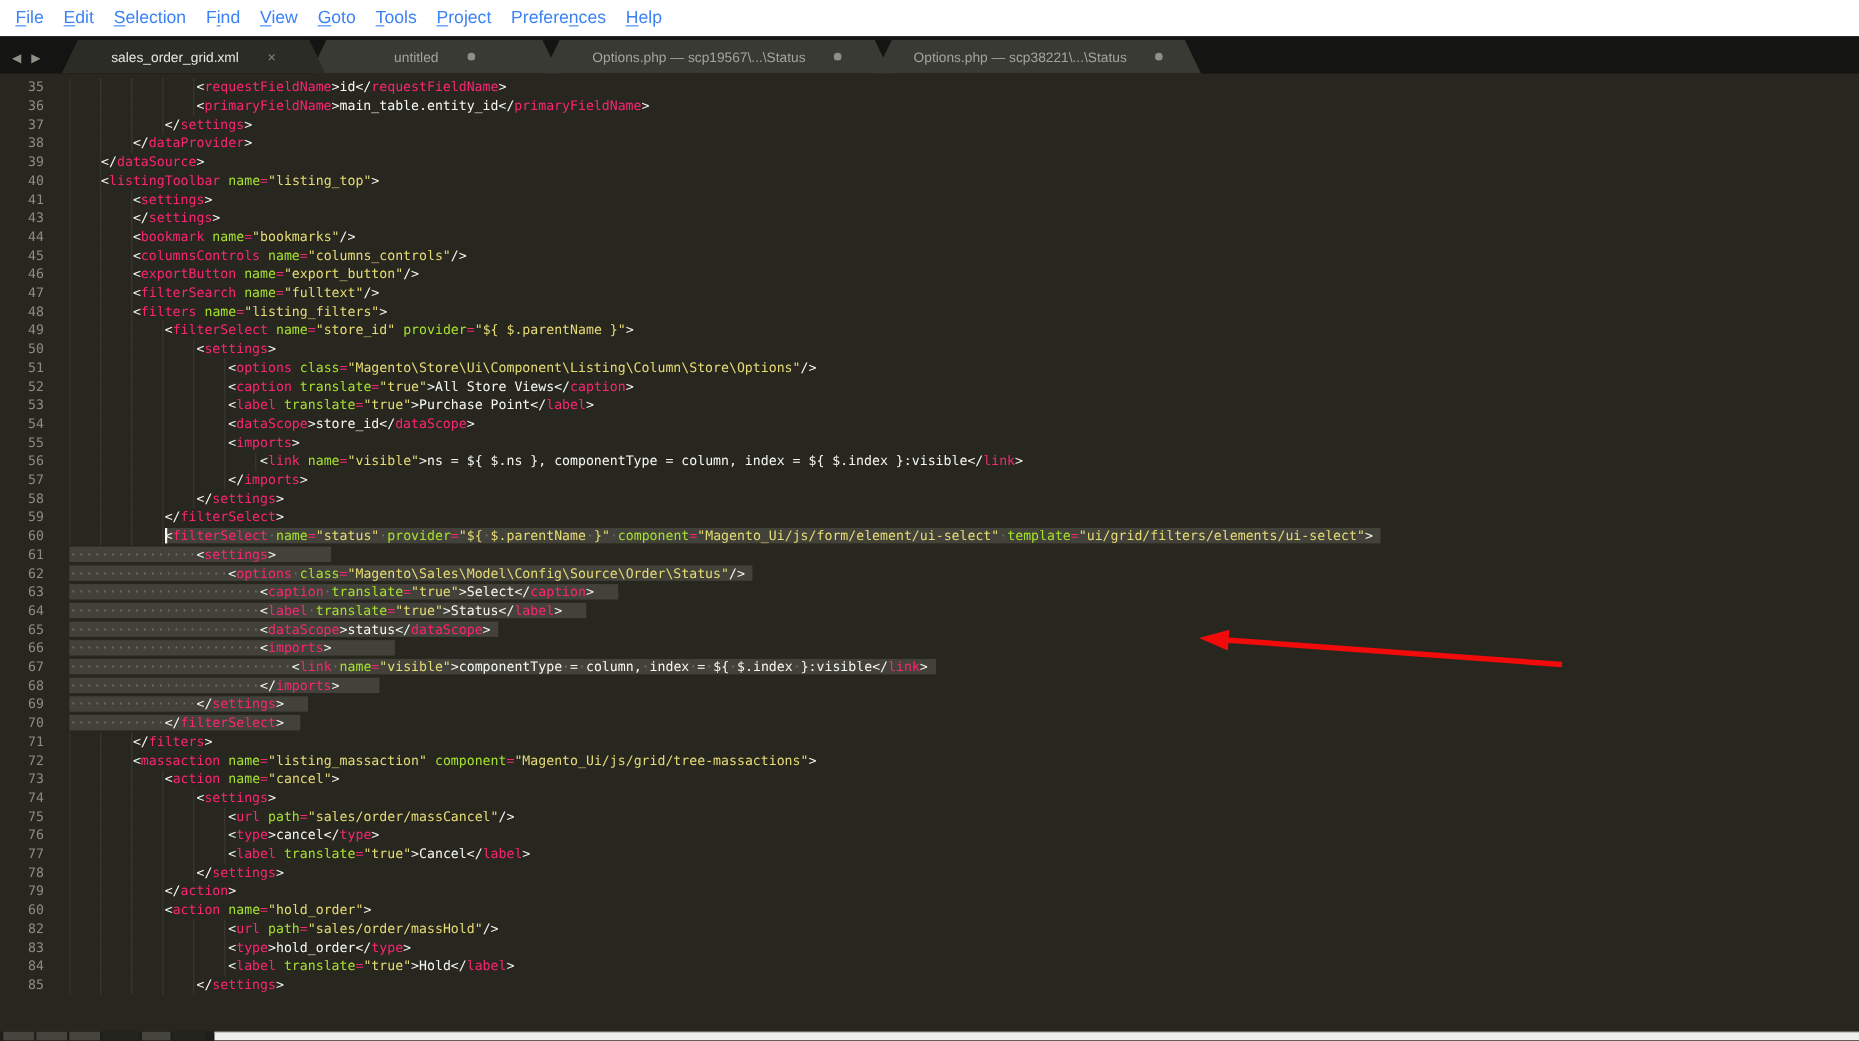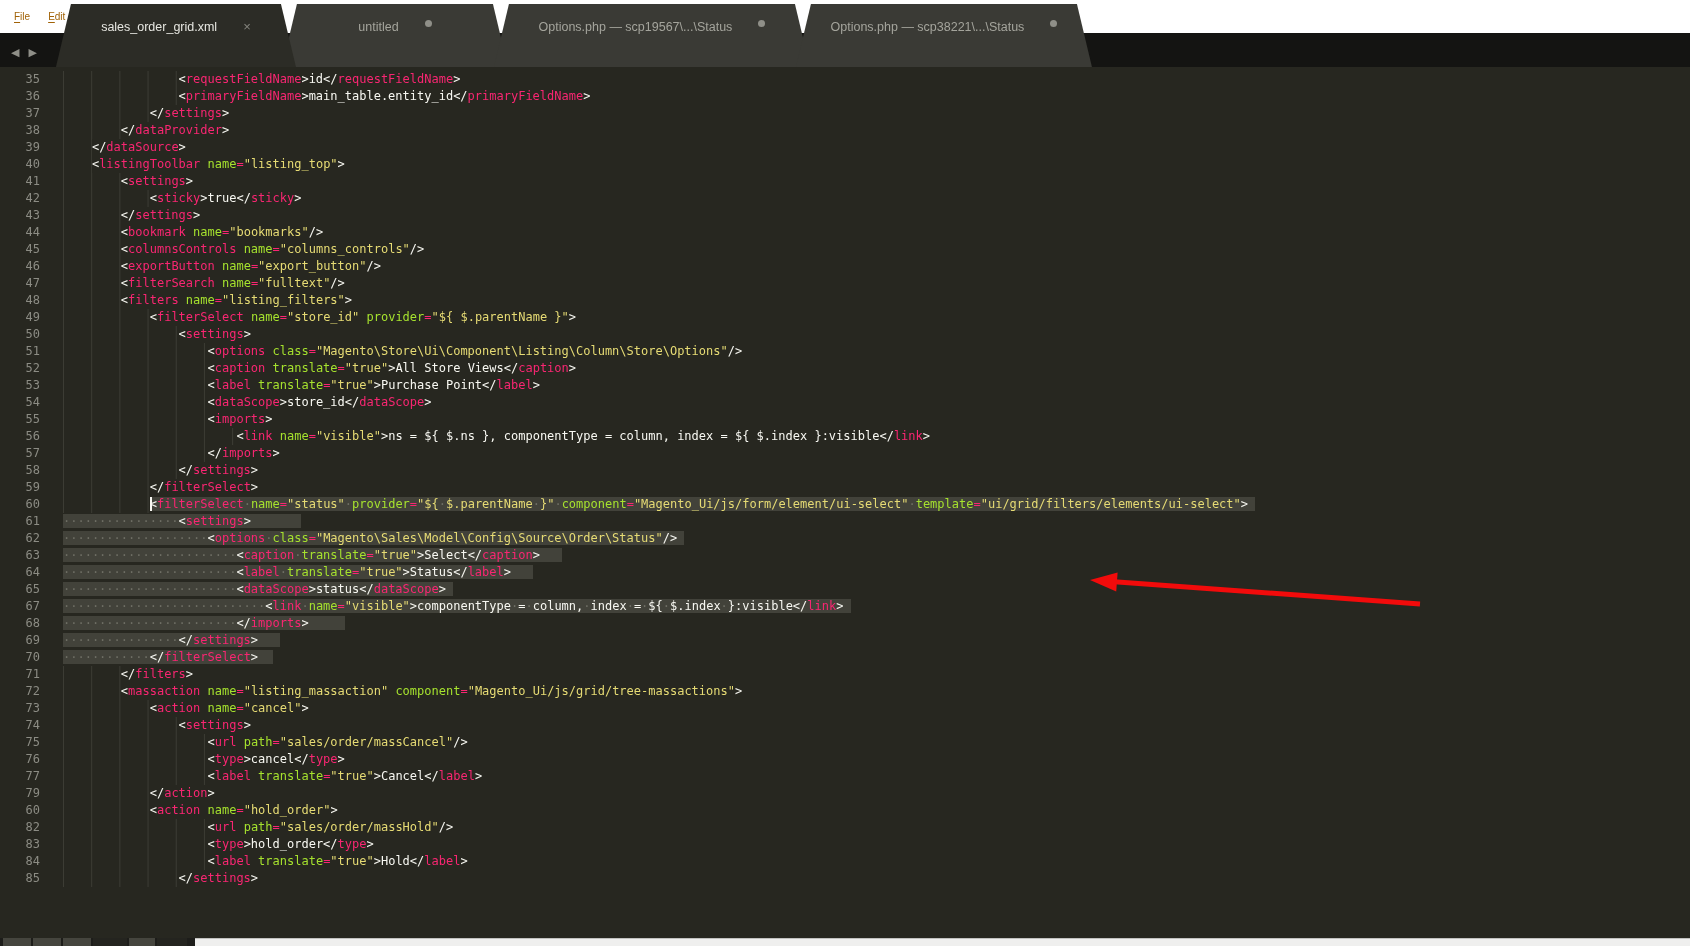--- a/index.html
+++ b/index.html
@@ -1,28 +1,28 @@
 <!DOCTYPE html>
 <html><head>
 <meta charset="utf-8">
 <style>
   html,body{margin:0;padding:0}
   body{width:1690px;height:946px;overflow:hidden;background:#272720;font-family:"Liberation Sans",sans-serif;position:relative}
 
   
   .menubar{height:33px;background:#ffffff;display:flex;align-items:center;padding-left:5px}
-  .menubar .mi{padding:0 9px;font-size:10px;color:#a16207;cursor:default}
+  .menubar .mi{padding:0 9px;font-size:16px;color:#3b82f6;cursor:default}
   .menubar .mi u{text-decoration:underline;text-underline-offset:2px}
 
   
   .tabbar{height:34px;background:#141412;display:flex;align-items:flex-end;position:relative}
   .navbtns{display:flex;align-items:center;gap:3px;margin:0 6px 7px 8px;color:#8f8f88;font-size:11px}
   .navbtns span{padding:1px 3px;cursor:default}
-  .tab{height:31px;display:flex;justify-content:center;gap:26px;font-size:12.5px;
-       clip-path:polygon(15px 0,calc(100% - 15px) 0,100% 100%,0 100%);padding:16px 22px;margin-left:-14px;position:relative;cursor:default;white-space:nowrap}
+  .tab{height:31px;display:flex;align-items:center;justify-content:center;gap:26px;font-size:12.5px;
+       clip-path:polygon(15px 0,calc(100% - 15px) 0,100% 100%,0 100%);padding:0 22px;margin-left:-14px;position:relative;cursor:default;white-space:nowrap}
   .tab.first{margin-left:10px}
   .tab.active{background:#2c2c26;color:#e6e6e0;z-index:3}
   .tab.inactive{background:#3a3a35;color:#a4a49c;z-index:2}
   .tab .dot{width:7px;height:7px;border-radius:50%;background:#8f8f88;flex:0 0 auto}
   .tab .close{color:#85857e;font-size:13px;line-height:1}
 
   
   .editor{position:absolute;top:67px;left:0;right:0;bottom:8px;background:#272720;overflow:hidden}
   .codewrap{position:absolute;top:4px;left:0;right:0}
   .row{height:17px;white-space:pre;font-family:"DejaVu Sans Mono",monospace;font-size:12px;line-height:17px}
@@ -90,21 +90,20 @@
 
 <div class="editor">
   <div class="codewrap">
       <div class="row"><span class="num">35</span><span class="ind p">                </span><span class="p">&lt;</span><span class="t">requestFieldName</span><span class="p">&gt;id&lt;/</span><span class="t">requestFieldName</span><span class="p">&gt;</span></div>
       <div class="row"><span class="num">36</span><span class="ind p">                </span><span class="p">&lt;</span><span class="t">primaryFieldName</span><span class="p">&gt;main_table.entity_id&lt;/</span><span class="t">primaryFieldName</span><span class="p">&gt;</span></div>
       <div class="row"><span class="num">37</span><span class="ind p">            </span><span class="p">&lt;/</span><span class="t">settings</span><span class="p">&gt;</span></div>
       <div class="row"><span class="num">38</span><span class="ind p">        </span><span class="p">&lt;/</span><span class="t">dataProvider</span><span class="p">&gt;</span></div>
       <div class="row"><span class="num">39</span><span class="ind p">    </span><span class="p">&lt;/</span><span class="t">dataSource</span><span class="p">&gt;</span></div>
       <div class="row"><span class="num">40</span><span class="ind p">    </span><span class="p">&lt;</span><span class="t">listingToolbar</span><span class="p"> </span><span class="a">name</span><span class="t">=</span><span class="s">"listing_top"</span><span class="p">&gt;</span></div>
       <div class="row"><span class="num">41</span><span class="ind p">        </span><span class="p">&lt;</span><span class="t">settings</span><span class="p">&gt;</span></div>
-      <div class="row"><span class="num">42</span><span class="ind p">            </span><span class="p">&lt;</span><span class="t">sticky</span><span class="p">&gt;true&lt;/</span><span class="t">sticky</span><span class="p">&gt;</span></div>
       <div class="row"><span class="num">43</span><span class="ind p">        </span><span class="p">&lt;/</span><span class="t">settings</span><span class="p">&gt;</span></div>
       <div class="row"><span class="num">44</span><span class="ind p">        </span><span class="p">&lt;</span><span class="t">bookmark</span><span class="p"> </span><span class="a">name</span><span class="t">=</span><span class="s">"bookmarks"</span><span class="p">/&gt;</span></div>
       <div class="row"><span class="num">45</span><span class="ind p">        </span><span class="p">&lt;</span><span class="t">columnsControls</span><span class="p"> </span><span class="a">name</span><span class="t">=</span><span class="s">"columns_controls"</span><span class="p">/&gt;</span></div>
       <div class="row"><span class="num">46</span><span class="ind p">        </span><span class="p">&lt;</span><span class="t">exportButton</span><span class="p"> </span><span class="a">name</span><span class="t">=</span><span class="s">"export_button"</span><span class="p">/&gt;</span></div>
       <div class="row"><span class="num">47</span><span class="ind p">        </span><span class="p">&lt;</span><span class="t">filterSearch</span><span class="p"> </span><span class="a">name</span><span class="t">=</span><span class="s">"fulltext"</span><span class="p">/&gt;</span></div>
       <div class="row"><span class="num">48</span><span class="ind p">        </span><span class="p">&lt;</span><span class="t">filters</span><span class="p"> </span><span class="a">name</span><span class="t">=</span><span class="s">"listing_filters"</span><span class="p">&gt;</span></div>
       <div class="row"><span class="num">49</span><span class="ind p">            </span><span class="p">&lt;</span><span class="t">filterSelect</span><span class="p"> </span><span class="a">name</span><span class="t">=</span><span class="s">"store_id"</span><span class="p"> </span><span class="a">provider</span><span class="t">=</span><span class="s">"${ $.parentName }"</span><span class="p">&gt;</span></div>
       <div class="row"><span class="num">50</span><span class="ind p">                </span><span class="p">&lt;</span><span class="t">settings</span><span class="p">&gt;</span></div>
       <div class="row"><span class="num">51</span><span class="ind p">                    </span><span class="p">&lt;</span><span class="t">options</span><span class="p"> </span><span class="a">class</span><span class="t">=</span><span class="s">"Magento\Store\Ui\Component\Listing\Column\Store\Options"</span><span class="p">/&gt;</span></div>
       <div class="row"><span class="num">52</span><span class="ind p">                    </span><span class="p">&lt;</span><span class="t">caption</span><span class="p"> </span><span class="a">translate</span><span class="t">=</span><span class="s">"true"</span><span class="p">&gt;All Store Views&lt;/</span><span class="t">caption</span><span class="p">&gt;</span></div>
@@ -114,31 +113,33 @@
       <div class="row"><span class="num">56</span><span class="ind p">                        </span><span class="p">&lt;</span><span class="t">link</span><span class="p"> </span><span class="a">name</span><span class="t">=</span><span class="s">"visible"</span><span class="p">&gt;ns = ${ $.ns }, componentType = column, index = ${ $.index }:visible&lt;/</span><span class="t">link</span><span class="p">&gt;</span></div>
       <div class="row"><span class="num">57</span><span class="ind p">                    </span><span class="p">&lt;/</span><span class="t">imports</span><span class="p">&gt;</span></div>
       <div class="row"><span class="num">58</span><span class="ind p">                </span><span class="p">&lt;/</span><span class="t">settings</span><span class="p">&gt;</span></div>
       <div class="row"><span class="num">59</span><span class="ind p">            </span><span class="p">&lt;/</span><span class="t">filterSelect</span><span class="p">&gt;</span></div>
       <div class="row"><span class="num">60</span><span class="ind p">            </span><span class="caret"></span><span class="sel"><span class="p">&lt;</span><span class="t">filterSelect</span><span class="w">·</span><span class="a">name</span><span class="t">=</span><span class="s">"status"</span><span class="w">·</span><span class="a">provider</span><span class="t">=</span><span class="s">"${</span><span class="w">·</span><span class="s">$.parentName</span><span class="w">·</span><span class="s">}"</span><span class="w">·</span><span class="a">component</span><span class="t">=</span><span class="s">"Magento_Ui/js/form/element/ui-select"</span><span class="w">·</span><span class="a">template</span><span class="t">=</span><span class="s">"ui/grid/filters/elements/ui-select"</span><span class="p">&gt;</span><span class="e"> </span></span></div>
       <div class="row"><span class="num">61</span><span class="sel"><span class="w">················</span><span class="p">&lt;</span><span class="t">settings</span><span class="p">&gt;</span><span class="e">       </span></span></div>
       <div class="row"><span class="num">62</span><span class="sel"><span class="w">····················</span><span class="p">&lt;</span><span class="t">options</span><span class="w">·</span><span class="a">class</span><span class="t">=</span><span class="s">"Magento\Sales\Model\Config\Source\Order\Status"</span><span class="p">/&gt;</span><span class="e"> </span></span></div>
       <div class="row"><span class="num">63</span><span class="sel"><span class="w">························</span><span class="p">&lt;</span><span class="t">caption</span><span class="w">·</span><span class="a">translate</span><span class="t">=</span><span class="s">"true"</span><span class="p">&gt;Select&lt;/</span><span class="t">caption</span><span class="p">&gt;</span><span class="e">   </span></span></div>
       <div class="row"><span class="num">64</span><span class="sel"><span class="w">························</span><span class="p">&lt;</span><span class="t">label</span><span class="w">·</span><span class="a">translate</span><span class="t">=</span><span class="s">"true"</span><span class="p">&gt;Status&lt;/</span><span class="t">label</span><span class="p">&gt;</span><span class="e">   </span></span></div>
       <div class="row"><span class="num">65</span><span class="sel"><span class="w">························</span><span class="p">&lt;</span><span class="t">dataScope</span><span class="p">&gt;status&lt;/</span><span class="t">dataScope</span><span class="p">&gt;</span><span class="e"> </span></span></div>
+      <div class="row"><span class="num">66</span><span class="sel"><span class="w">························</span><span class="p">&lt;</span><span class="t">imports</span><span class="p">&gt;</span><span class="e">        </span></span></div>
       <div class="row"><span class="num">67</span><span class="sel"><span class="w">····························</span><span class="p">&lt;</span><span class="t">link</span><span class="w">·</span><span class="a">name</span><span class="t">=</span><span class="s">"visible"</span><span class="p">&gt;componentType</span><span class="w">·</span><span class="p">=</span><span class="w">·</span><span class="p">column,</span><span class="w">·</span><span class="p">index</span><span class="w">·</span><span class="p">=</span><span class="w">·</span><span class="p">${</span><span class="w">·</span><span class="p">$.index</span><span class="w">·</span><span class="p">}:visible&lt;/</span><span class="t">link</span><span class="p">&gt;</span><span class="e"> </span></span></div>
       <div class="row"><span class="num">68</span><span class="sel"><span class="w">························</span><span class="p">&lt;/</span><span class="t">imports</span><span class="p">&gt;</span><span class="e">     </span></span></div>
       <div class="row"><span class="num">69</span><span class="sel"><span class="w">················</span><span class="p">&lt;/</span><span class="t">settings</span><span class="p">&gt;</span><span class="e">   </span></span></div>
       <div class="row"><span class="num">70</span><span class="sel"><span class="w">············</span><span class="p">&lt;/</span><span class="t">filterSelect</span><span class="p">&gt;</span><span class="e">  </span></span></div>
       <div class="row"><span class="num">71</span><span class="ind p">        </span><span class="p">&lt;/</span><span class="t">filters</span><span class="p">&gt;</span></div>
       <div class="row"><span class="num">72</span><span class="ind p">        </span><span class="p">&lt;</span><span class="t">massaction</span><span class="p"> </span><span class="a">name</span><span class="t">=</span><span class="s">"listing_massaction"</span><span class="p"> </span><span class="a">component</span><span class="t">=</span><span class="s">"Magento_Ui/js/grid/tree-massactions"</span><span class="p">&gt;</span></div>
       <div class="row"><span class="num">73</span><span class="ind p">            </span><span class="p">&lt;</span><span class="t">action</span><span class="p"> </span><span class="a">name</span><span class="t">=</span><span class="s">"cancel"</span><span class="p">&gt;</span></div>
       <div class="row"><span class="num">74</span><span class="ind p">                </span><span class="p">&lt;</span><span class="t">settings</span><span class="p">&gt;</span></div>
       <div class="row"><span class="num">75</span><span class="ind p">                    </span><span class="p">&lt;</span><span class="t">url</span><span class="p"> </span><span class="a">path</span><span class="t">=</span><span class="s">"sales/order/massCancel"</span><span class="p">/&gt;</span></div>
       <div class="row"><span class="num">76</span><span class="ind p">                    </span><span class="p">&lt;</span><span class="t">type</span><span class="p">&gt;cancel&lt;/</span><span class="t">type</span><span class="p">&gt;</span></div>
       <div class="row"><span class="num">77</span><span class="ind p">                    </span><span class="p">&lt;</span><span class="t">label</span><span class="p"> </span><span class="a">translate</span><span class="t">=</span><span class="s">"true"</span><span class="p">&gt;Cancel&lt;/</span><span class="t">label</span><span class="p">&gt;</span></div>
+      <div class="row"><span class="num">78</span><span class="ind p">                </span><span class="p">&lt;/</span><span class="t">settings</span><span class="p">&gt;</span></div>
       <div class="row"><span class="num">79</span><span class="ind p">            </span><span class="p">&lt;/</span><span class="t">action</span><span class="p">&gt;</span></div>
       <div class="row"><span class="num">60</span><span class="ind p">            </span><span class="p">&lt;</span><span class="t">action</span><span class="p"> </span><span class="a">name</span><span class="t">=</span><span class="s">"hold_order"</span><span class="p">&gt;</span></div>
       <div class="row"><span class="num">82</span><span class="ind p">                    </span><span class="p">&lt;</span><span class="t">url</span><span class="p"> </span><span class="a">path</span><span class="t">=</span><span class="s">"sales/order/massHold"</span><span class="p">/&gt;</span></div>
       <div class="row"><span class="num">83</span><span class="ind p">                    </span><span class="p">&lt;</span><span class="t">type</span><span class="p">&gt;hold_order&lt;/</span><span class="t">type</span><span class="p">&gt;</span></div>
       <div class="row"><span class="num">84</span><span class="ind p">                    </span><span class="p">&lt;</span><span class="t">label</span><span class="p"> </span><span class="a">translate</span><span class="t">=</span><span class="s">"true"</span><span class="p">&gt;Hold&lt;/</span><span class="t">label</span><span class="p">&gt;</span></div>
       <div class="row"><span class="num">85</span><span class="ind p">                </span><span class="p">&lt;/</span><span class="t">settings</span><span class="p">&gt;</span></div>
     </div>
 </div>
 
 <div class="hbar">

